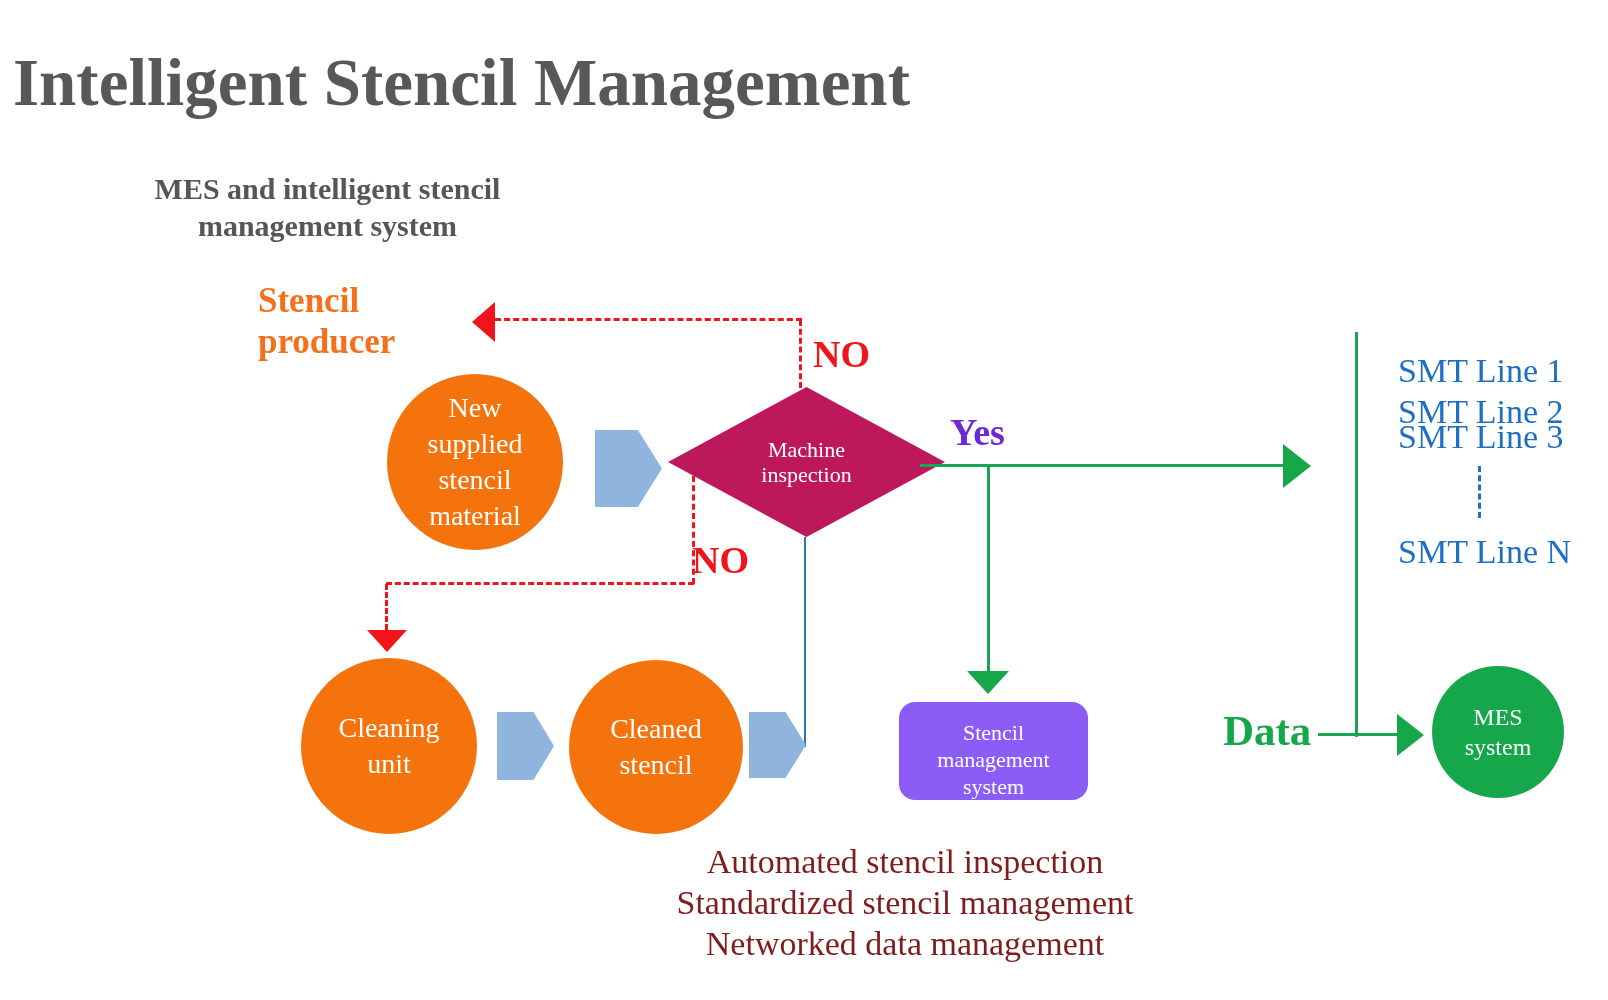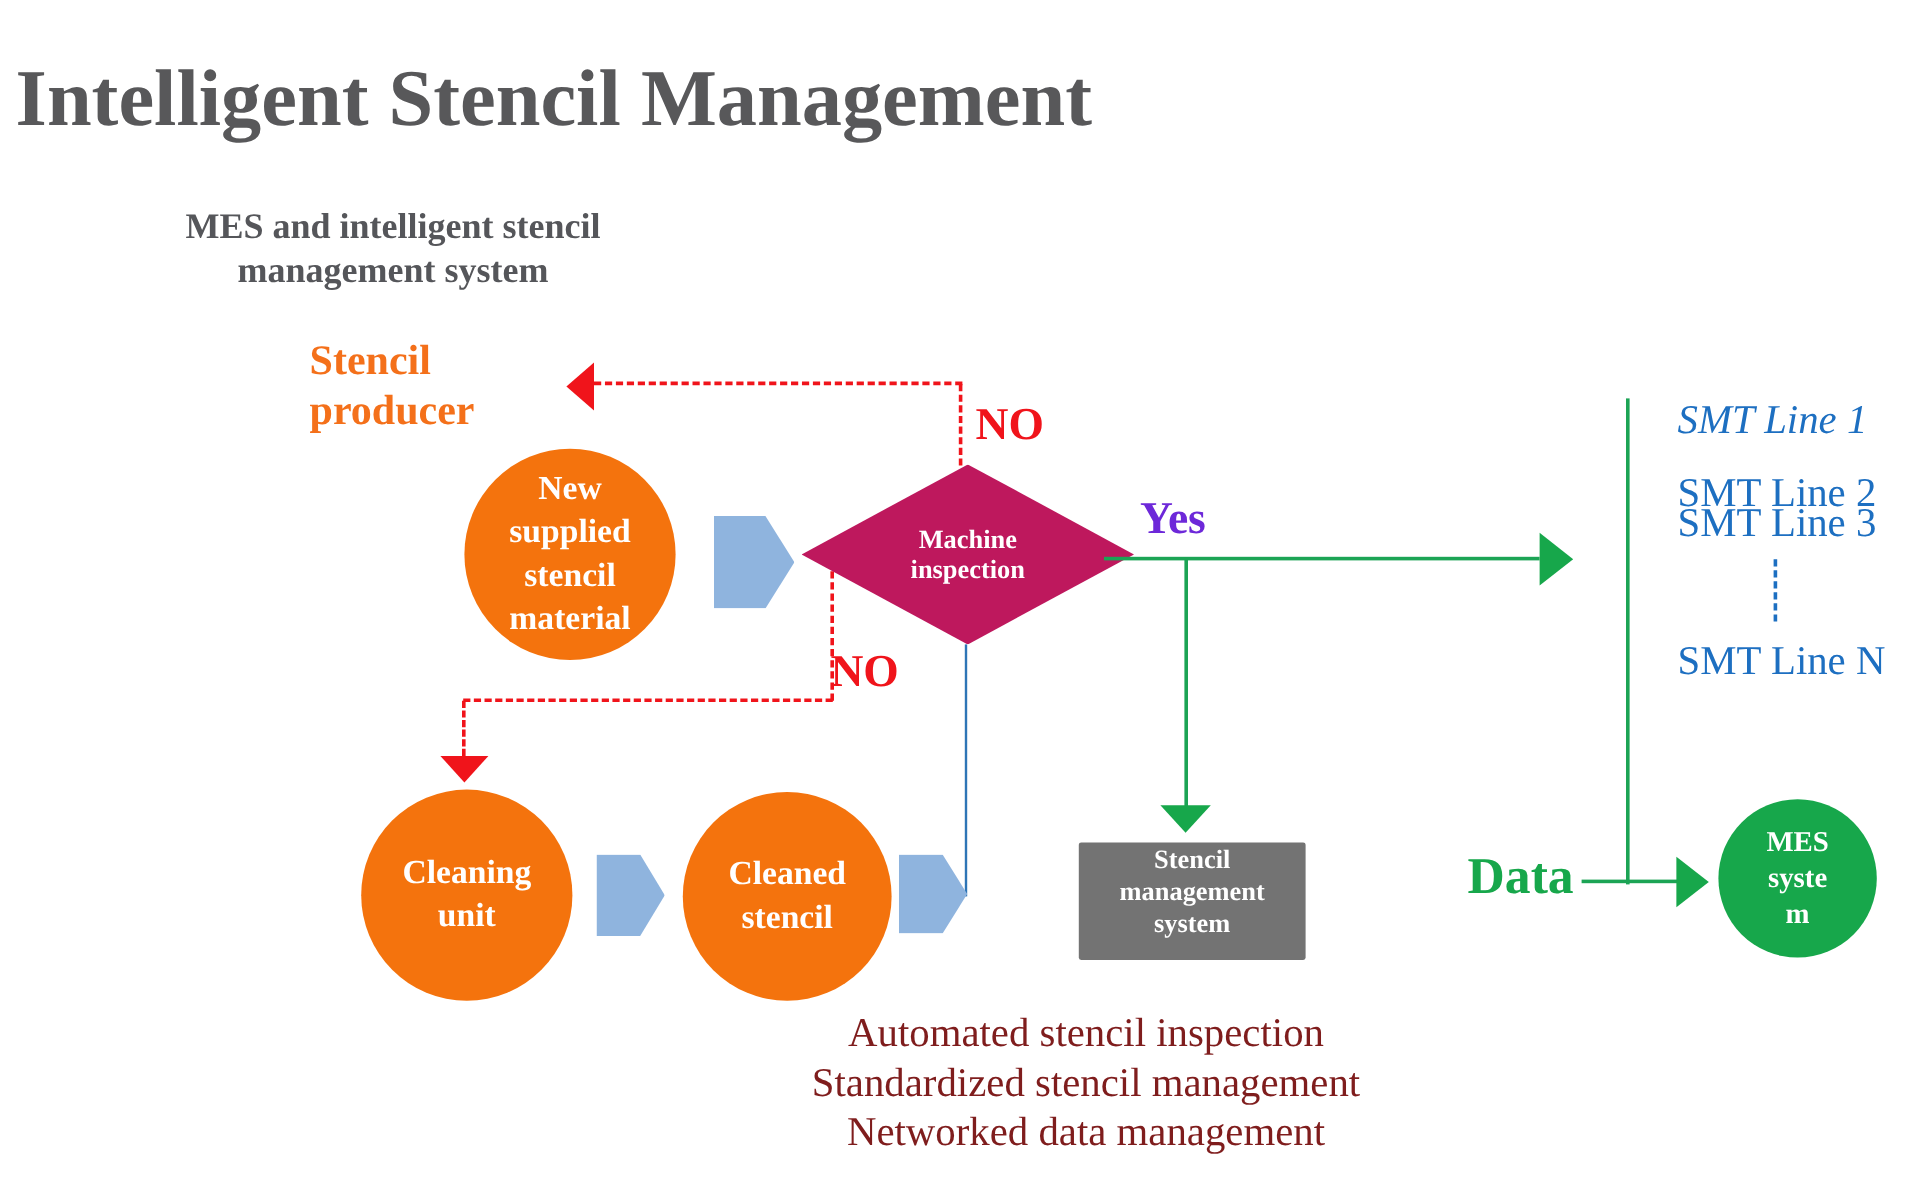--- a/index.html
+++ b/index.html
@@ -12,33 +12,33 @@
   .title{left:13px;top:44px;font-size:67px;font-weight:bold;color:#58585A;white-space:nowrap;}
   .subtitle{left:130px;top:170px;width:395px;text-align:center;font-size:30px;font-weight:bold;color:#55565A;line-height:37px;}
   .producer{left:258px;top:280px;width:175px;font-size:35px;font-weight:bold;color:#F4701A;line-height:41px;}
   .no-label{font-size:38px;font-weight:bold;color:#F0141B;white-space:nowrap;}
   .no-top{left:813px;top:332px;}
   .no-bottom{left:692px;top:538px;}
   .yes-label{left:950px;top:410px;font-size:38px;font-weight:bold;color:#6d28d9;}
   .data-label{left:1223px;top:706px;font-size:43px;font-weight:bold;color:#17A74B;}
   
   .circle{border-radius:50%;background:#F4730D;display:flex;align-items:center;justify-content:center;}
-  .node-text{color:#ffffff;font-weight:bold;text-align:center;}
+  .node-text{color:#ffffff;font-weight:normal;text-align:center;}
   .c1{left:387px;top:374px;width:176px;height:176px;}
   .c1 .node-text{width:134px;font-size:28px;line-height:36px;}
   .c2{left:301px;top:658px;width:176px;height:176px;}
   .c2 .node-text{width:130px;font-size:28px;line-height:36px;}
   .c3{left:569px;top:660px;width:174px;height:174px;}
   .c3 .node-text{width:130px;font-size:28px;line-height:36px;text-align:center;}
   .diamond{left:668px;top:387px;width:277px;height:150px;background:#be185d;
     clip-path:polygon(50% 0,100% 50%,50% 100%,0 50%);
     display:flex;align-items:center;justify-content:center;}
   .diamond .node-text{width:130px;font-size:22px;line-height:25px;}
-  .gbox{left:899px;top:702px;width:189px;height:98px;background:#737373;border-radius:2px;
-    display:flex;align-items:flex-start;justify-content:center;}
+  .gbox{left:899px;top:702px;width:189px;height:98px;background:#8b5cf6;border-radius:16px;
+    display:flex;align-items:flex-end;justify-content:center;}
   .gbox .node-text{width:142px;font-size:22px;line-height:27px;}
   .mes{left:1432px;top:666px;width:132px;height:132px;background:#17A74B;border-radius:50%;
     display:flex;align-items:center;justify-content:center;}
   .mes .node-text{width:68px;font-size:24px;line-height:30px;overflow-wrap:anywhere;}
   
   .pent{background:#8FB4DE;clip-path:polygon(0 0,64% 0,100% 50%,64% 100%,0 100%);}
   .p1{left:595px;top:430px;width:67px;height:77px;}
   .p2{left:497px;top:712px;width:57px;height:68px;}
   .p3{left:749px;top:712px;width:57px;height:66px;}
   
@@ -57,21 +57,21 @@
   .l-blue-v{left:804px;top:537px;width:2px;height:210px;background:#2E75B6;}
   
   .tri{width:0;height:0;}
   .ah-left-red{left:472px;top:302px;border-right:23px solid #F0141B;border-top:20px solid transparent;border-bottom:20px solid transparent;}
   .ah-down-red{left:367px;top:630px;border-top:22px solid #F0141B;border-left:20px solid transparent;border-right:20px solid transparent;}
   .ah-right-g1{left:1283px;top:444px;border-left:28px solid #17A74B;border-top:22px solid transparent;border-bottom:22px solid transparent;}
   .ah-down-g{left:967px;top:671px;border-top:23px solid #17A74B;border-left:21px solid transparent;border-right:21px solid transparent;}
   .ah-right-g2{left:1397px;top:714px;border-left:27px solid #17A74B;border-top:21px solid transparent;border-bottom:21px solid transparent;}
   
   .smt{left:1398px;font-size:34px;color:#1D6FC1;white-space:nowrap;}
-  .smt1{top:332px;font-style:italic;}.smt2{top:393px;}.smt3{top:418px;}.smtN{top:533px;}
+  .smt1{top:352px;}.smt2{top:393px;}.smt3{top:418px;}.smtN{top:533px;}
   .smt-ellipsis{left:1478px;top:466px;width:0;height:52px;border-left:3px dashed #1D6FC1;}
   
   .features{left:555px;top:841px;width:700px;text-align:center;font-size:34px;color:#7f1d1d;line-height:41px;}
 </style>
 </head>
 <body>
 
 <div class="canvas">
 
   <div class="abs subtitle">MES and intelligent stencil management system</div>

